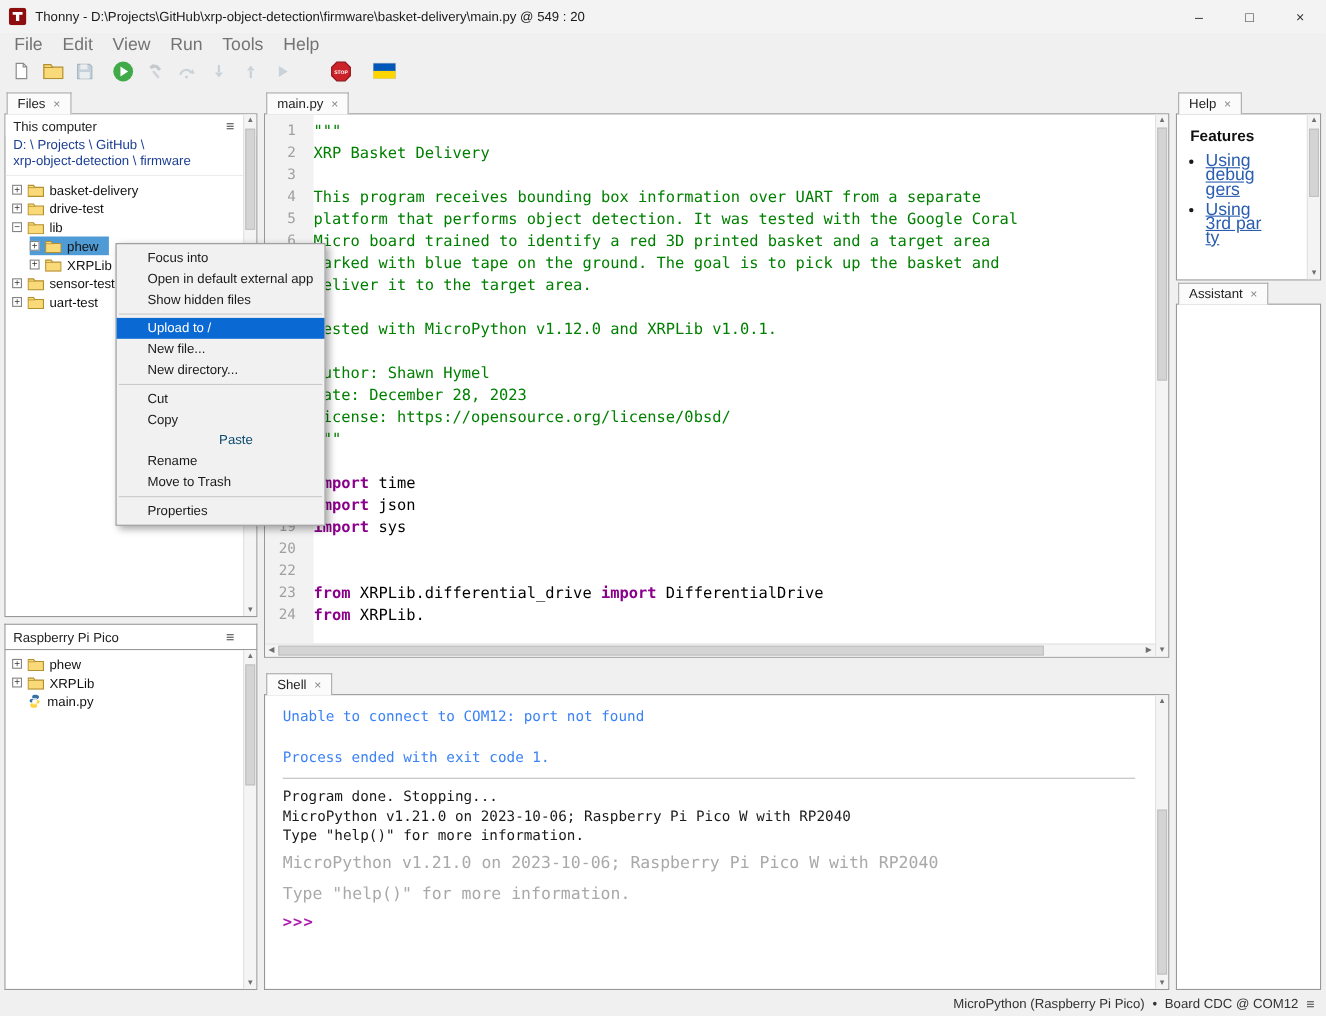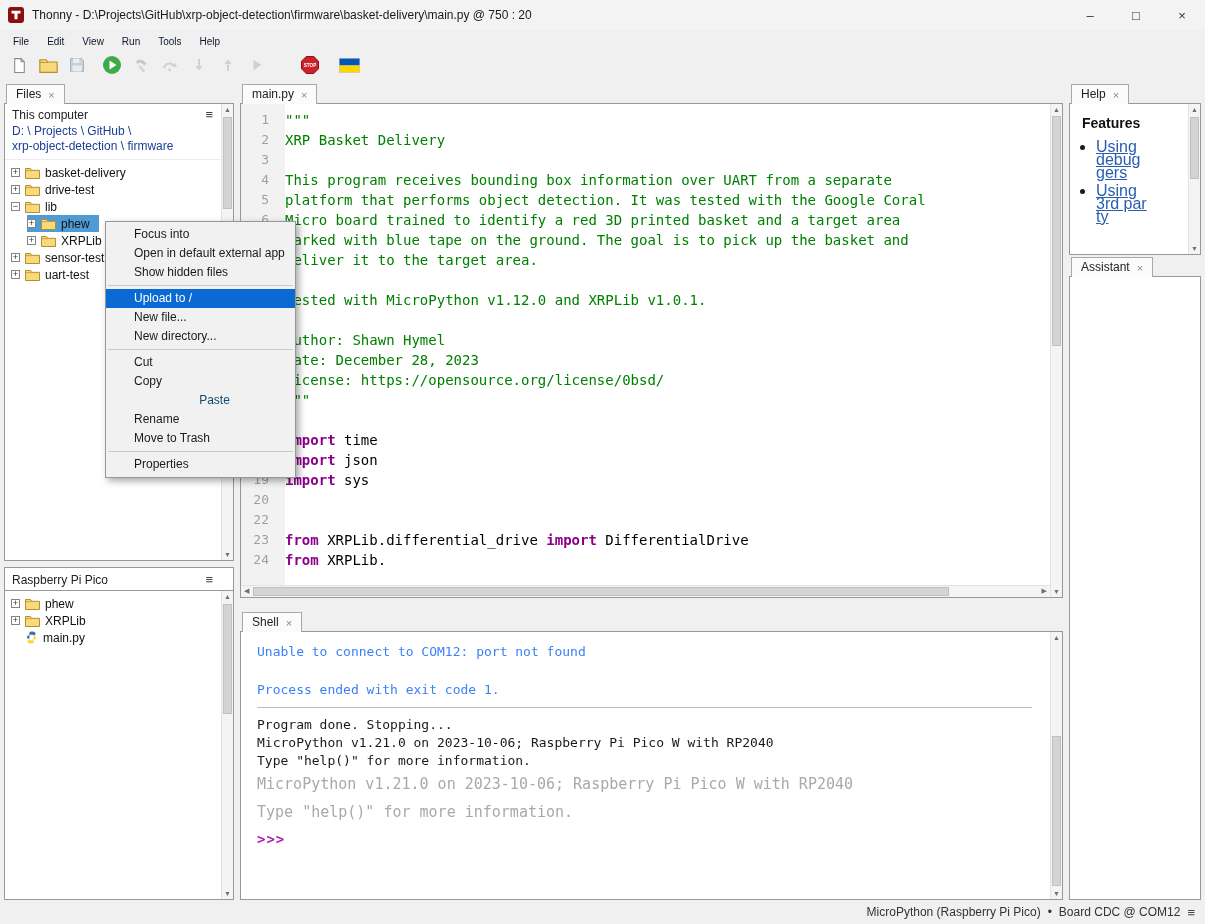--- a/index.html
+++ b/index.html
@@ -8,21 +8,21 @@
 
   
   .titlebar { height:30px; display:flex; align-items:center; background:#f3f3f3; padding-left:8px; }
   .app-icon { display:inline-flex; margin-right:8px; }
   .title-text { font-size:12px; color:#1a1a1a; }
   .win-controls { margin-left:auto; display:flex; height:100%; }
   .win-btn { width:46px; height:100%; display:flex; align-items:center; justify-content:center; font-size:13px; color:#333; cursor:default; }
 
   
   .menubar { height:22px; display:flex; align-items:center; padding-left:4px; background:#f0f0f0; }
-  .menu-item { font-size:10px; padding:2px 9px; color:#0f172a; }
+  .menu-item { font-size:16px; padding:2px 9px; color:#737373; }
 
   
   .toolbar { height:30px; display:flex; align-items:center; padding-left:6px; background:#f0f0f0; }
   .tool-btn { width:26px; height:26px; display:flex; align-items:center; justify-content:center; margin-right:3px; }
   .tool-btn.disabled { opacity:.75; }
   .toolbar .tool-btn:nth-child(4){ margin-left:6px; }
   .toolbar .tool-btn:nth-child(10){ margin-left:24px; }
   .toolbar .tool-btn:nth-child(11){ margin-left:10px; }
 
   
@@ -109,21 +109,21 @@
 </head>
 <body>
 
 <div class="titlebar">
   <span class="app-icon">
     <svg width="16" height="16" viewBox="0 0 16 16">
         <rect width="16" height="16" rx="3" fill="#8d0e0e"></rect>
         <path d="M3.5 3.8h9v2.7h-3V12.2h-3V6.5h-3z" fill="#fff"></path>
       </svg>
   </span>
-  <span class="title-text">Thonny  -  D:\Projects\GitHub\xrp-object-detection\firmware\basket-delivery\main.py  @  750 : 20</span>
+  <span class="title-text">Thonny  -  D:\Projects\GitHub\xrp-object-detection\firmware\basket-delivery\main.py  @  549 : 20</span>
   <div class="win-controls">
     <div class="win-btn">–</div>
     <div class="win-btn">□</div>
     <div class="win-btn">×</div>
   </div>
 </div>
 
 <div class="menubar" id="menubar">
     <div class="menu-item">File</div>
     <div class="menu-item">Edit</div>

